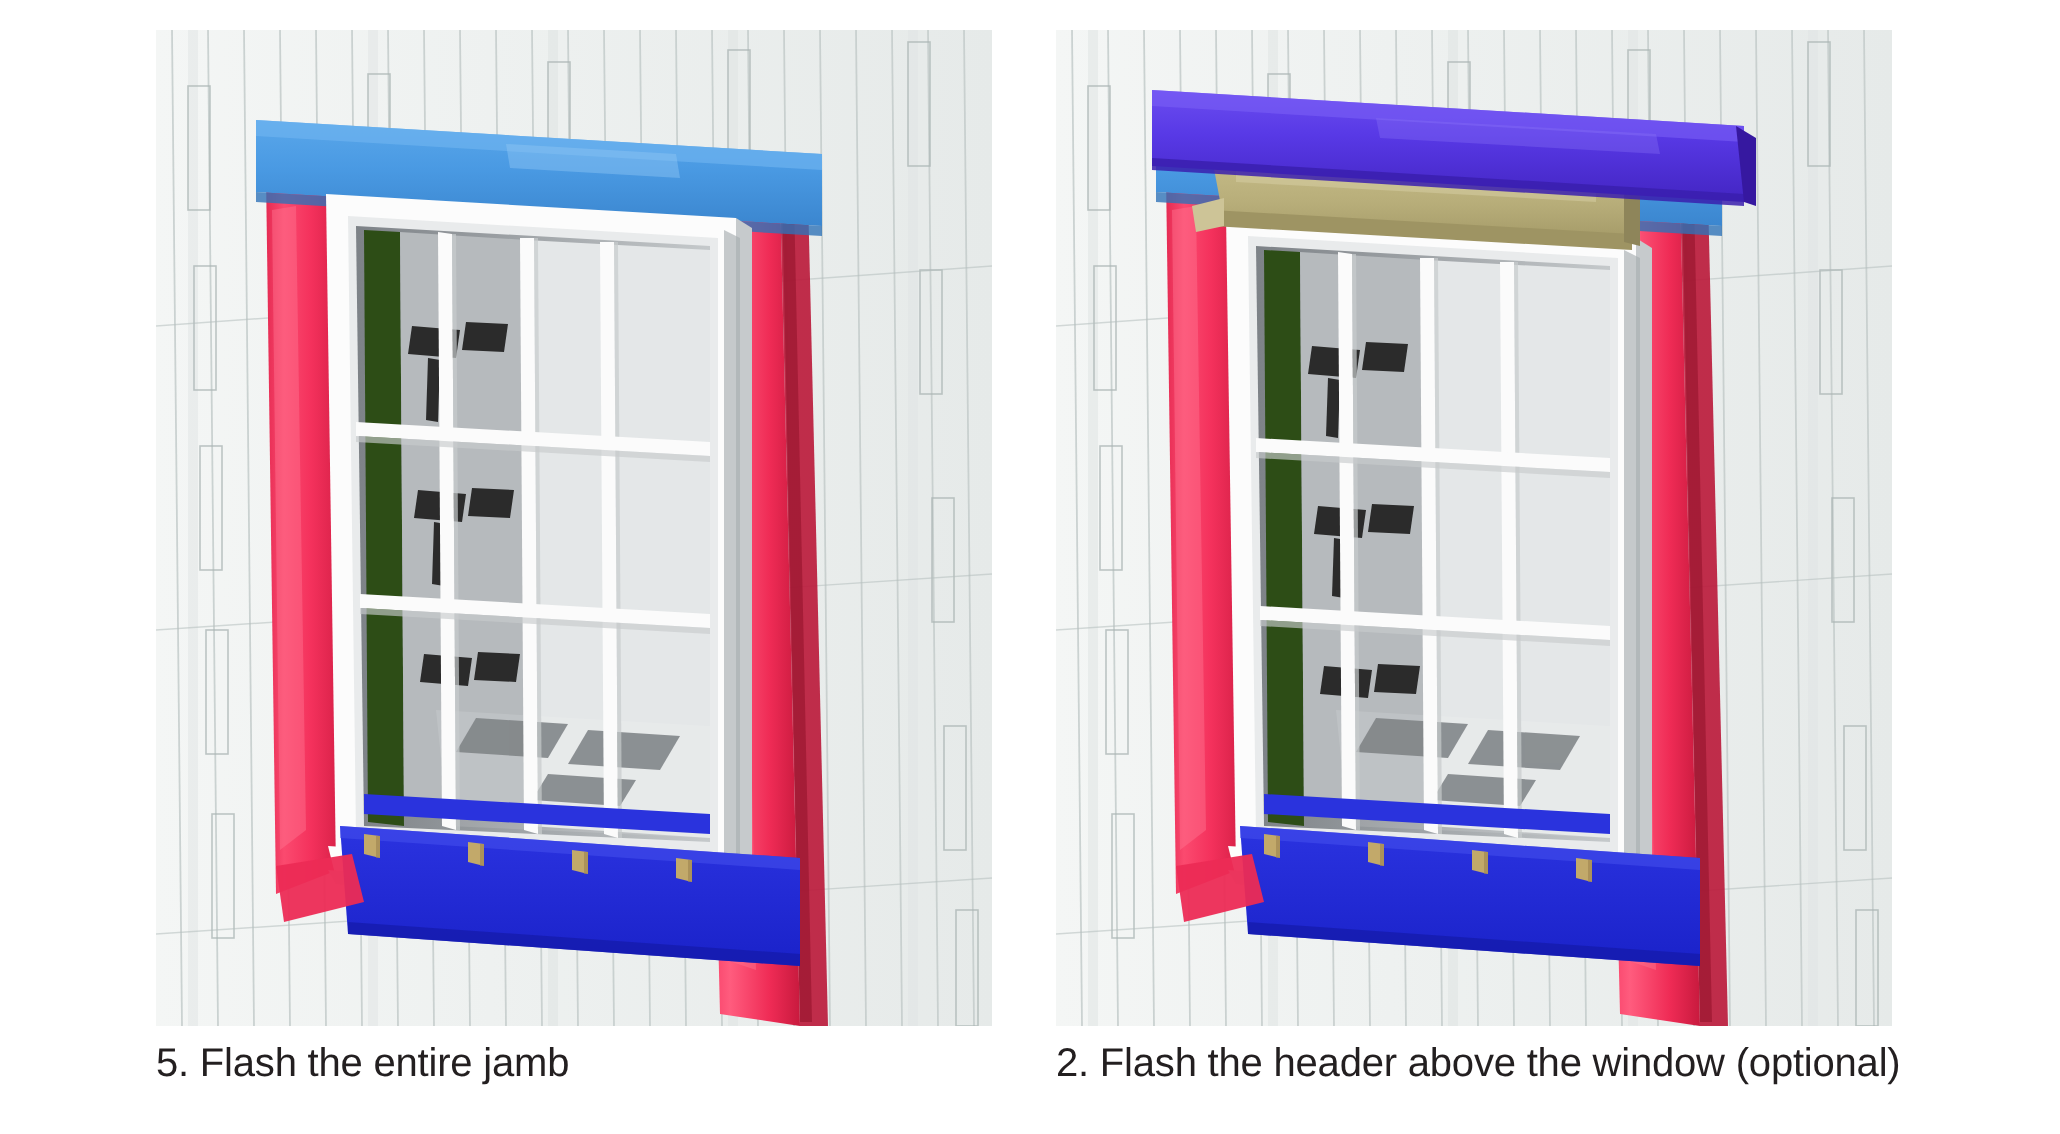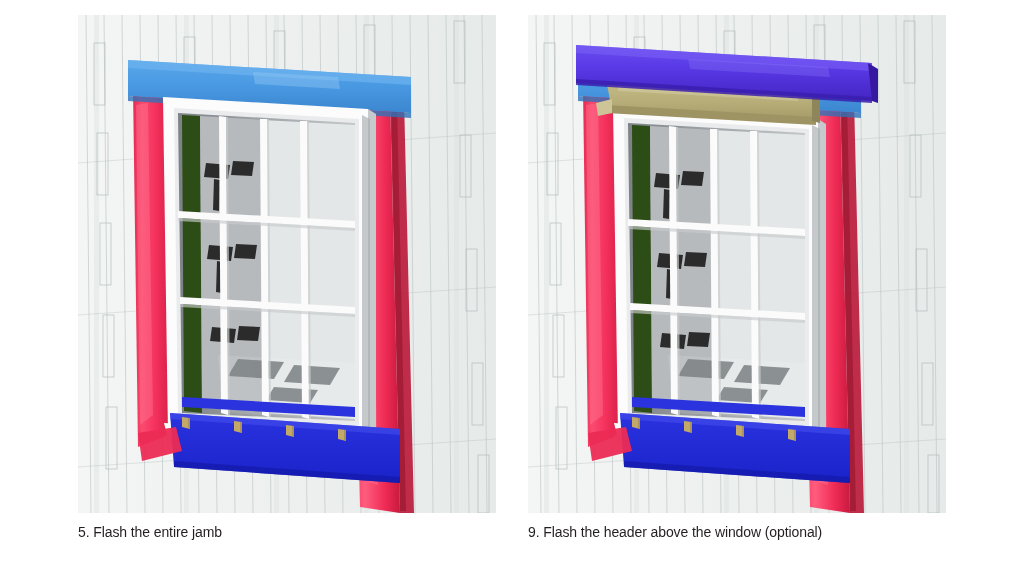--- a/index.html
+++ b/index.html
@@ -27,21 +27,21 @@
     background: #ffffff;
   }
   .panel-left  { left: 78px;  width: 418px; }
   .panel-right { left: 528px; width: 418px; }
 
   .panel svg { display: block; width: 100%; height: 100%; }
 
   .caption {
     position: absolute;
     top: 519px;
-    font-size: 14px;
+    font-size: 20px;
     line-height: 26px;
     color: #231f20;
     font-family: "Liberation Sans", sans-serif;
     white-space: nowrap;
     letter-spacing: -0.1px;
   }
   .caption-left  { left: 78px; }
   .caption-right { left: 528px; }
 </style>
 </head>
@@ -462,15 +462,15 @@
           <polygon points="266,415 268,415 268,426 266,426"></polygon>
         </g>
 
         <polygon points="60,418 98,412 104,436 64,446" fill="#ec2b55" opacity="0.95"></polygon>
       </g>
     </svg>
   </div>
 
   <div class="caption caption-left">5. Flash the entire jamb</div>
 
-  <div class="caption caption-right">9. Flash the header above the window (optional)</div>
+  <div class="caption caption-right">2. Flash the header above the window (optional)</div>
 
 </div>
 
 </body></html>

